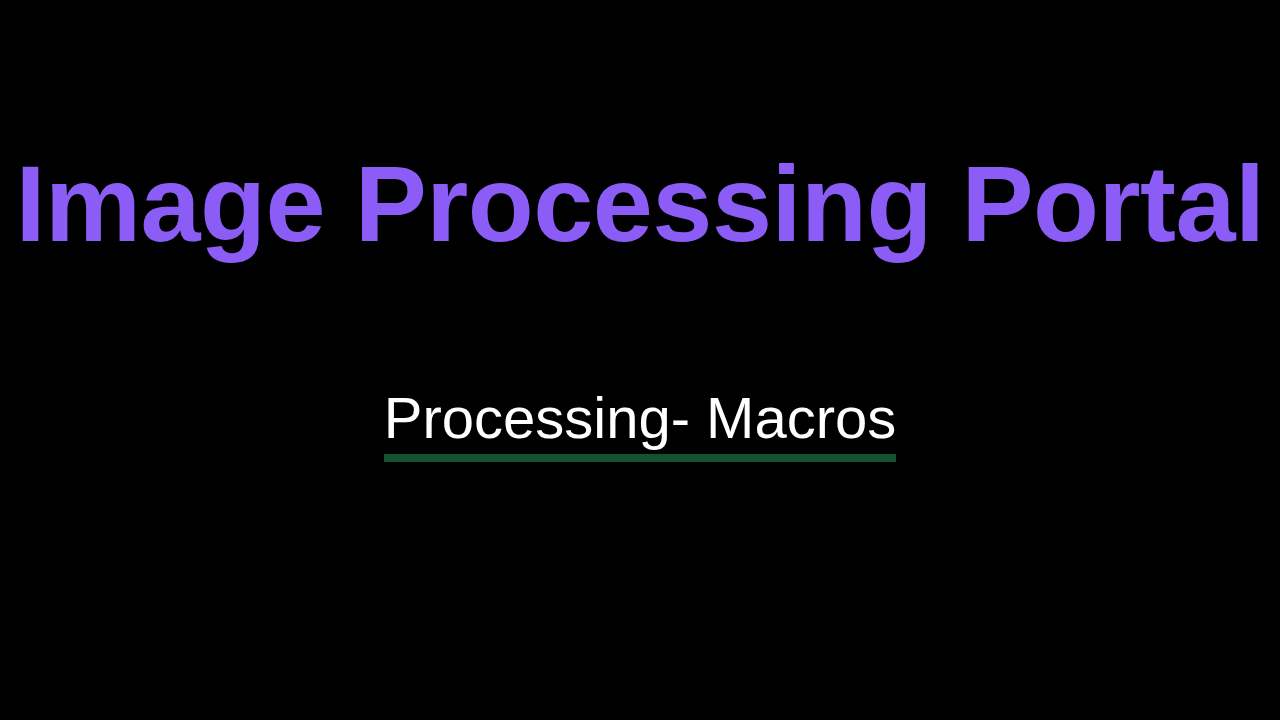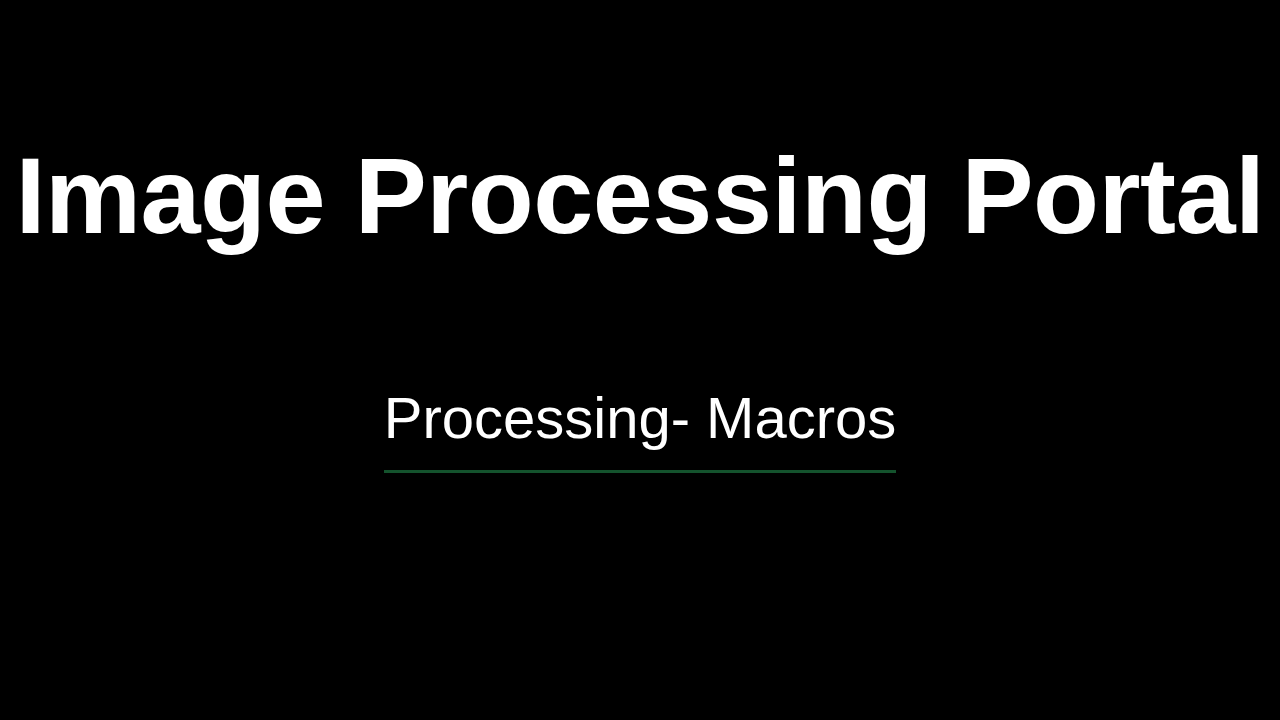--- a/index.html
+++ b/index.html
@@ -27,22 +27,22 @@
   
   .title-block {
     position: absolute;
     left: 0;
     top: 138px;
     width: 1280px;
     text-align: center;
   }
   .slide-title {
     display: inline-block;
-    margin: 4px;
-    color: #ffffff;
+    margin: 12px;
+    color: #8b5cf6;
     font-size: 108px;
     line-height: 1.0;
     font-weight: 600;
     letter-spacing: -0.5px;
     white-space: nowrap;
   }
 
   
   .body-block {
     position: absolute;
@@ -57,22 +57,22 @@
     color: #ffffff;
     font-size: 58px;
     line-height: 1.12;
     font-weight: 400;
     letter-spacing: 0px;
     white-space: nowrap;
   }
 
   .body-line .u {
     display: inline-block;
-    border-bottom: 3px solid #14532d;
-    padding-bottom: 19px;
+    border-bottom: 8px solid #14532d;
+    padding-bottom: 3px;
   }
 
   .body-spacer {
     display: block;
     height: 62px;
   }
 </style>
 </head>
 <body>
 

